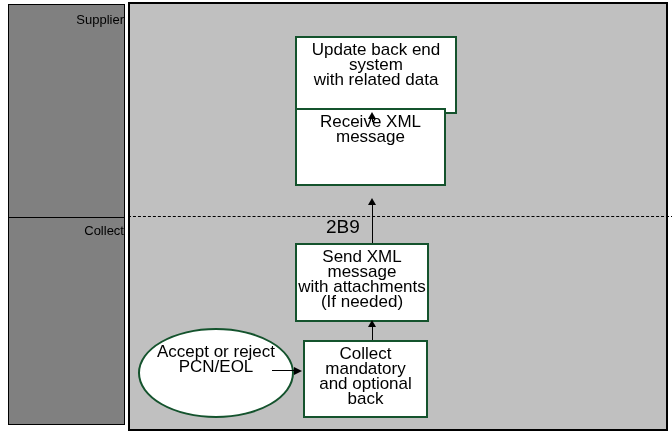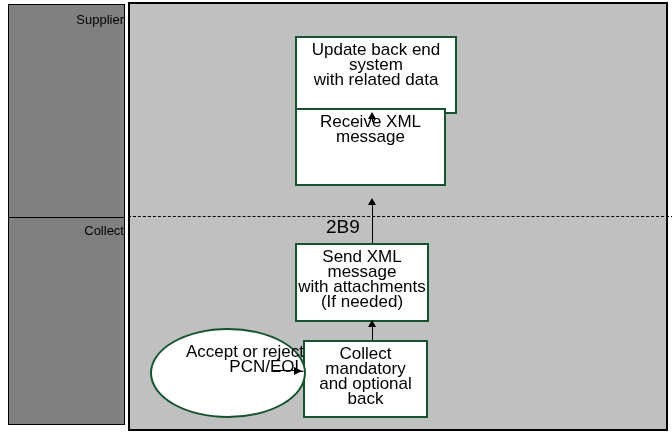--- a/index.html
+++ b/index.html
@@ -72,27 +72,26 @@
     box-sizing: content-box;
     padding-top: 4px;
   }
   .node.update  { left: 165px; top: 32px;  width: 158px; height: 70px; }
   .node.receive { left: 165px; top: 104px; width: 147px; height: 70px; }
   .node.send    { left: 165px; top: 239px; width: 130px; height: 71px; }
   .node.collect { left: 173px; top: 336px; width: 121px; height: 70px; }
 
   
   .node.start {
-    left: 20px; top: 324px;
+    left: 8px; top: 324px;
     width: 152px; height: 72px;
     border-radius: 50%;
     padding-top: 14px;
     white-space: pre-line;
     z-index: 1;
-    text-align: right;
   }
 
   
   .shaft-v {
     position: absolute;
     width: 0; height: 0;
     border-left: 1px solid #000;
   }
   .head-up {
     position: absolute;

